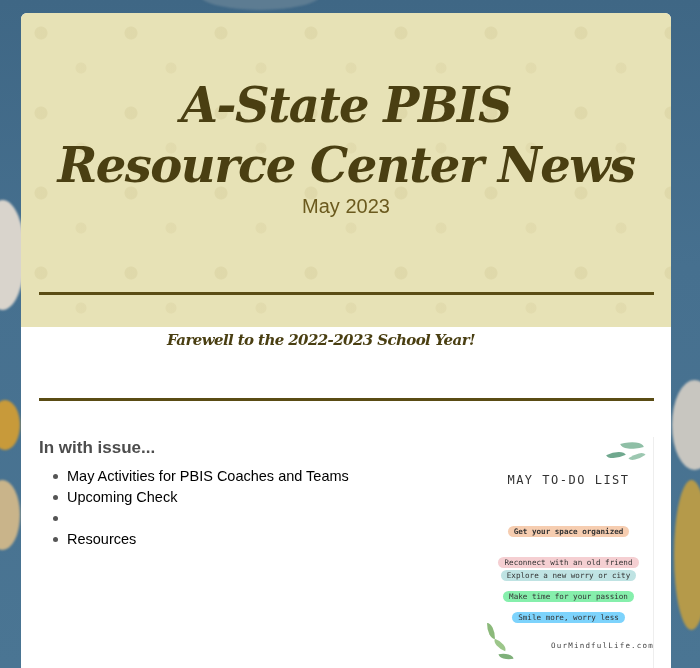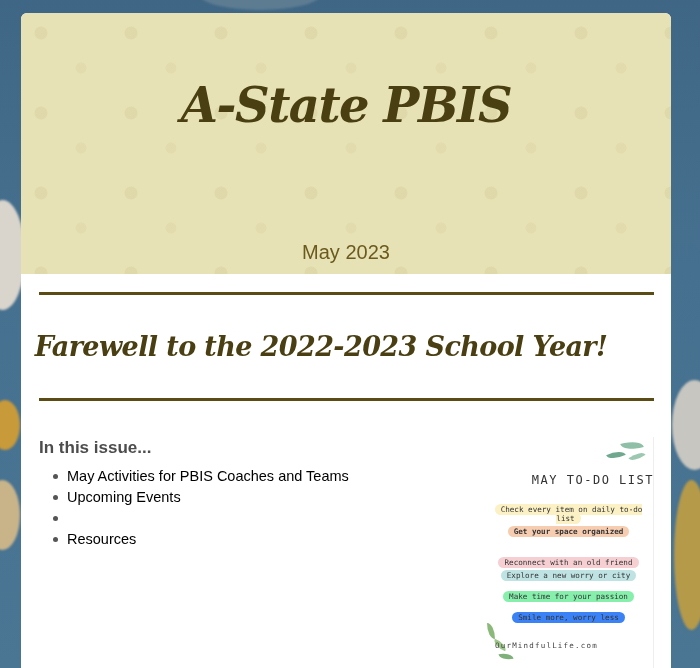--- a/index.html
+++ b/index.html
@@ -8,119 +8,119 @@
     position: relative;
     background: linear-gradient(180deg, #3f6785 0%, #46708f 40%, #4a7593 100%);
     font-family: "Liberation Sans", sans-serif;
   }
   .bg-blossom { position: absolute; border-radius: 50%; filter: blur(1px); }
   .card {
     position: absolute; left: 21px; top: 13px; width: 650px; height: 680px;
     background: #ffffff; border-radius: 6px 6px 0 0; overflow: hidden;
   }
   .masthead {
-    position: absolute; left: 0; top: 0; width: 650px; height: 261px;
+    position: absolute; left: 0; top: 0; width: 650px; height: 314px;
     background-color: #e7e2b6;
     background-image:
       radial-gradient(circle at 20px 20px, rgba(210,200,150,0.35) 0 6px, transparent 7px),
       radial-gradient(circle at 60px 55px, rgba(210,200,150,0.25) 0 5px, transparent 6px);
     background-size: 90px 80px;
   }
   .title {
     position: absolute; left: 0; width: 650px; text-align: center;
     font-family: "DejaVu Serif", serif; font-style: italic; font-weight: bold;
     color: #4a3f12; letter-spacing: -1.5px;
   }
   .title.l1 { top: 64px; font-size: 48px; }
   .title.l2 { top: 124px; font-size: 48px; }
   .issue-date {
     position: absolute; top: 182px; left: 0; width: 650px; text-align: center;
-    font-family: "Liberation Sans", sans-serif; font-size: 20px; color: #6b5a1e; margin-top: 46px;
+    font-family: "Liberation Sans", sans-serif; font-size: 20px; color: #6b5a1e;
   }
   .rule {
     position: absolute; left: 18px; width: 615px; height: 3px; background: #5a4c14;
   }
   .rule.r1 { top: 279px; }
   .rule.r2 { top: 385px; }
   .farewell {
     position: absolute; top: 318px; left: 0; width: 600px; text-align: center;
     font-family: "DejaVu Serif", serif; font-style: italic; font-weight: bold;
-    font-size: 27px; color: #4a3f12; letter-spacing: -0.6px;
+    font-size: 15px; color: #4a3f12; letter-spacing: -0.6px;
   }
   .toc-heading {
     position: absolute; left: 18px; top: 425px; font-size: 17px; font-weight: bold; color: #4d4d4d;
   }
   .toc-list {
     position: absolute; left: 46px; top: 453px; list-style: none;
   }
   .toc-list li {
     position: relative; font-size: 14.5px; color: #000000; height: 21px; line-height: 21px;
   }
   .toc-list li .bullet {
     position: absolute; left: -14px; top: 8px; width: 5px; height: 5px; border-radius: 50%; background: #555;
   }
   .todo {
     position: absolute; left: 462px; top: 424px; width: 171px; height: 245px;
     background: #ffffff; border-right: 1px solid #eeeeee;
   }
   .todo-title {
-    position: absolute; top: 36px; left: 0; width: 171px; text-align: right;
+    position: absolute; top: 36px; left: 0; width: 171px; text-align: center;
     font-family: "DejaVu Sans Mono", monospace; font-size: 12px; letter-spacing: 1.5px; color: #333;
   }
   .todo-item {
     position: absolute; left: 0; width: 171px; text-align: center;
     font-family: "DejaVu Sans Mono", monospace; font-size: 7.6px; color: #333;
   }
   .todo-item span { padding: 1px 6px; border-radius: 6px; }
   .todo-footer {
-    position: absolute; top: 204px; left: 12px; width: 171px; text-align: left;
+    position: absolute; top: 204px; left: 0; width: 171px; text-align: right;
     font-family: "DejaVu Sans Mono", monospace; font-size: 7.5px; letter-spacing: 1.2px; color: #444;
   }
   .leaf { position: absolute; border-radius: 0 100% 0 100%; }
 </style>
 </head>
 <body>
 
 <div class="bg-blossom" style="left:-20px;top:200px;width:45px;height:110px;background:#d9d4cc;"></div>
 <div class="bg-blossom" style="left:-10px;top:400px;width:30px;height:50px;background:#c89a3a;"></div>
 <div class="bg-blossom" style="left:-15px;top:480px;width:35px;height:70px;background:#c9b48a;"></div>
 <div class="bg-blossom" style="left:672px;top:380px;width:45px;height:90px;background:#c8c6c0;"></div>
 <div class="bg-blossom" style="left:674px;top:480px;width:35px;height:150px;background:#b59a4a;"></div>
 <div class="bg-blossom" style="left:200px;top:-20px;width:120px;height:30px;background:#5d7c92;"></div>
 
 <div class="card">
   <div class="masthead">
     <div class="title l1">A-State PBIS</div>
+    <div class="title l2">Resource Center News</div>
     <div class="issue-date">May 2023</div>
   </div>
 
   <div class="rule r1"></div>
   <div class="farewell">Farewell to the 2022-2023 School Year!</div>
   <div class="rule r2"></div>
 
-  <div class="toc-heading">In this issue...</div>
+  <div class="toc-heading">In with issue...</div>
   <ul class="toc-list">
     <li><span class="bullet"></span><span>May Activities for PBIS Coaches and Teams</span></li>
-    <li><span class="bullet"></span><span>Upcoming Events</span></li>
+    <li><span class="bullet"></span><span>Upcoming Check</span></li>
     <li><span class="bullet"></span></li>
     <li><span class="bullet"></span><span>Resources</span></li>
   </ul>
 
   <div class="todo">
     <div class="leaf" style="left:138px;top:4px;width:22px;height:9px;background:#8fbfa6;transform:rotate(-15deg);"></div>
     <div class="leaf" style="left:124px;top:14px;width:18px;height:8px;background:#6fa88e;transform:rotate(-25deg);"></div>
     <div class="leaf" style="left:146px;top:16px;width:16px;height:7px;background:#9cc7b0;transform:rotate(-35deg);"></div>
 
     <div class="todo-title">MAY TO-DO LIST</div>
-    <div class="todo-item" style="top:68px;"><span style="background:#fbf1c4">Check every item on daily to-do list</span></div>
     <div class="todo-item" style="top:90px;font-weight:bold;"><span style="background:#f6cdb0">Get your space organized</span></div>
     <div class="todo-item" style="top:96px;margin-top:25px;"><span style="background:#f5cfd2">Reconnect with an old friend</span></div>
     <div class="todo-item" style="top:134px;"><span style="background:#bfe3e3">Explore a new worry or city</span></div>
     <div class="todo-item" style="top:155px;"><span style="background:#86efac">Make time for your passion</span></div>
-    <div class="todo-item" style="top:176px;"><span style="background:#3b82f6">Smile more, worry less</span></div>
+    <div class="todo-item" style="top:176px;"><span style="background:#7dd3fc">Smile more, worry less</span></div>
 
     <div class="leaf" style="left:4px;top:186px;width:8px;height:16px;background:#8bb97a;"></div>
     <div class="leaf" style="left:10px;top:204px;width:14px;height:8px;background:#9cc68a;transform:rotate(20deg);"></div>
     <div class="leaf" style="left:16px;top:216px;width:14px;height:7px;background:#7fb07a;transform:rotate(-10deg);"></div>
 
     <div class="todo-footer">OurMindfulLife.com</div>
   </div>
 </div>
 
 </body></html>

